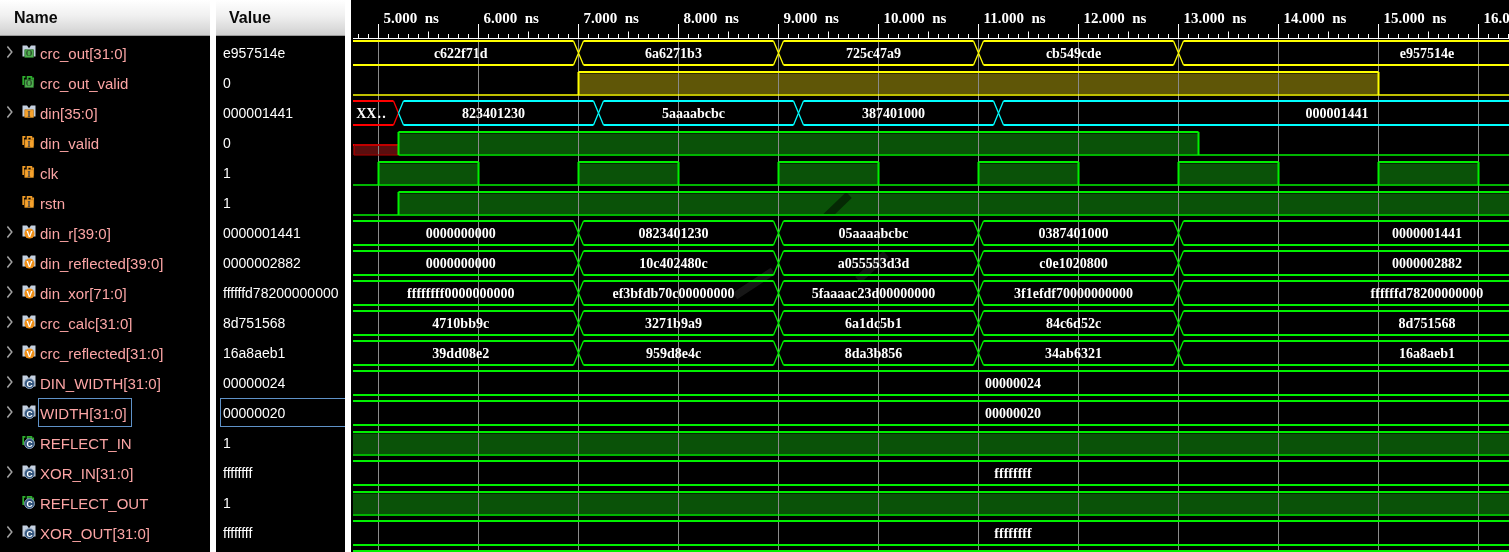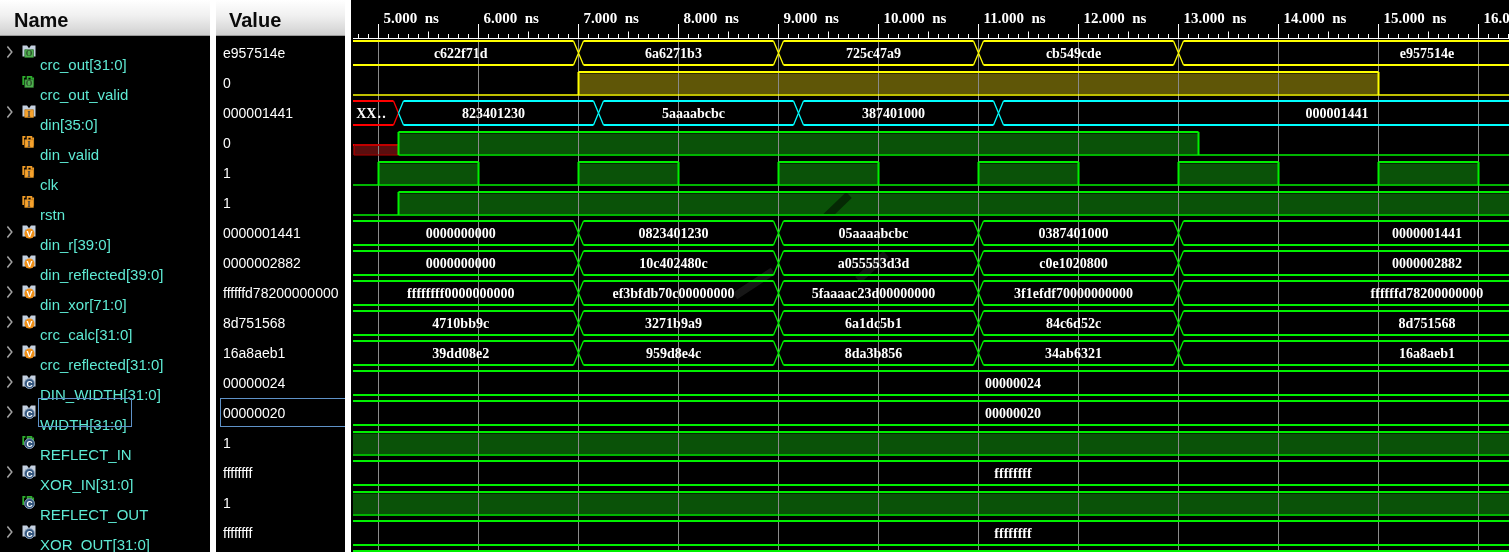--- a/index.html
+++ b/index.html
@@ -1,26 +1,26 @@
 <!DOCTYPE html>
 <html><head><meta charset="utf-8"><style>
 html,body{margin:0;padding:0;background:#000;width:1509px;height:552px;overflow:hidden}
 #app{position:relative;width:1509px;height:552px;background:#000;font-family:"Liberation Sans",sans-serif}
 .wave{position:absolute;left:0;top:0}
 #namepanel{position:absolute;left:0;top:0;width:210px;height:552px;background:#000;z-index:5}
 #vdiv1{position:absolute;left:210px;top:0;width:6px;height:552px;background:#fff;z-index:9}
 #valpanel{position:absolute;left:216px;top:0;width:129px;height:552px;background:#000;z-index:5}
 #vdiv2{position:absolute;left:345px;top:0;width:6px;height:552px;background:#fff;z-index:9}
 #hdr{position:absolute;left:0;top:0;width:351px;height:36px;background:linear-gradient(#ffffff,#f0f0f0 45%,#dcdcdc 80%,#cfcfcf);z-index:7;border-bottom:1px solid #9a9a9a;box-sizing:border-box}
-#hdr .h{position:absolute;top:9px;font-size:20px;font-weight:bold;color:#0a0a0a}
+#hdr .h{position:absolute;top:9px;font-size:16px;font-weight:bold;color:#0a0a0a}
 .nrow{position:absolute;left:0;width:210px;height:30px;z-index:8}
 .vrow{position:absolute;left:216px;width:129px;height:30px;z-index:8;overflow:hidden}
 .chev{position:absolute;left:5px;top:7px;color:#aaa;font-size:12px;transform:scaleX(0.75)}
 .ric{position:absolute;left:22px;top:7px}
-.nm{position:absolute;left:40px;top:26px;transform:translateY(-50%);font-size:15px;color:#5eead4;white-space:nowrap}
+.nm{position:absolute;left:40px;top:15px;transform:translateY(-50%);font-size:15px;color:#fca5a5;white-space:nowrap}
 .vrow span{position:absolute;left:7px;top:15px;transform:translateY(-50%);font-size:14px;color:#fff;white-space:nowrap}
 .selN{position:absolute;left:38px;top:0px;width:94px;height:29px;border:1px solid #5f92c8;box-sizing:border-box}
 .selV{position:absolute;left:4px;top:0px;width:127px;height:29px;border:1px solid #5f92c8;box-sizing:border-box}
 </style></head><body>
 <div id="app">
 <svg class="wave" width="1509" height="552" viewBox="0 0 1509 552">
       <rect x="578.5" y="73.5" width="800.0" height="20.5" fill="#5f5607"></rect>
       <rect x="353" y="145" width="45.5" height="10" fill="#5a0e0e"></rect>
       <rect x="398.5" y="133.5" width="800.0" height="20.5" fill="#0a5208"></rect>
       <rect x="378.5" y="163.5" width="100.0" height="20.5" fill="#0a5208"></rect>

